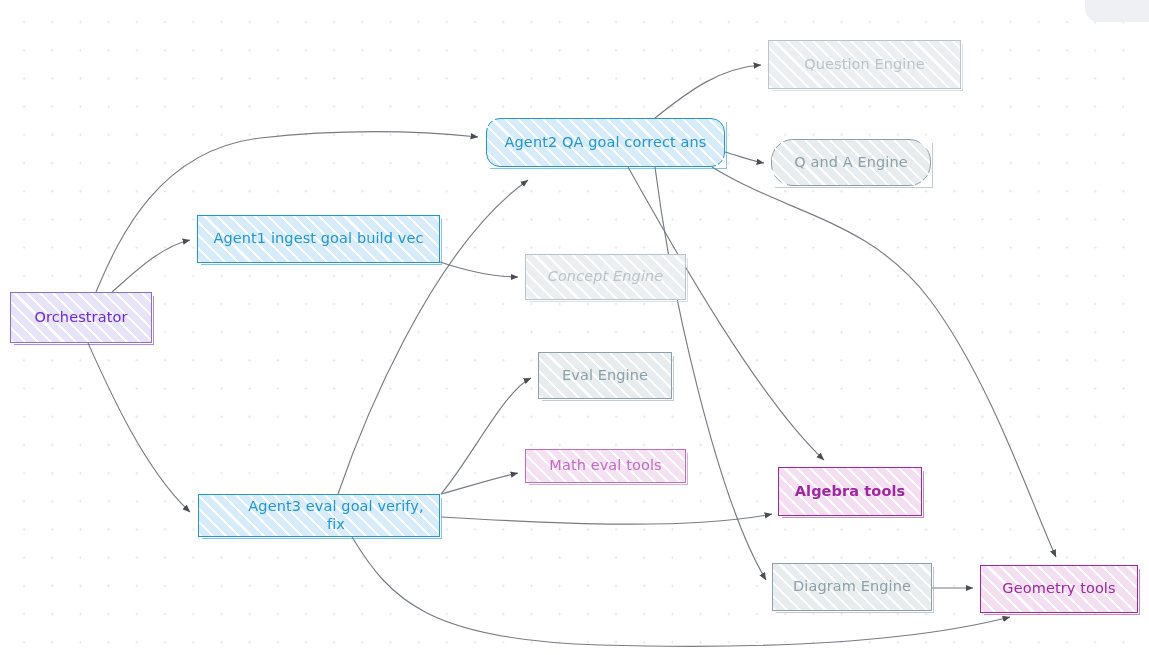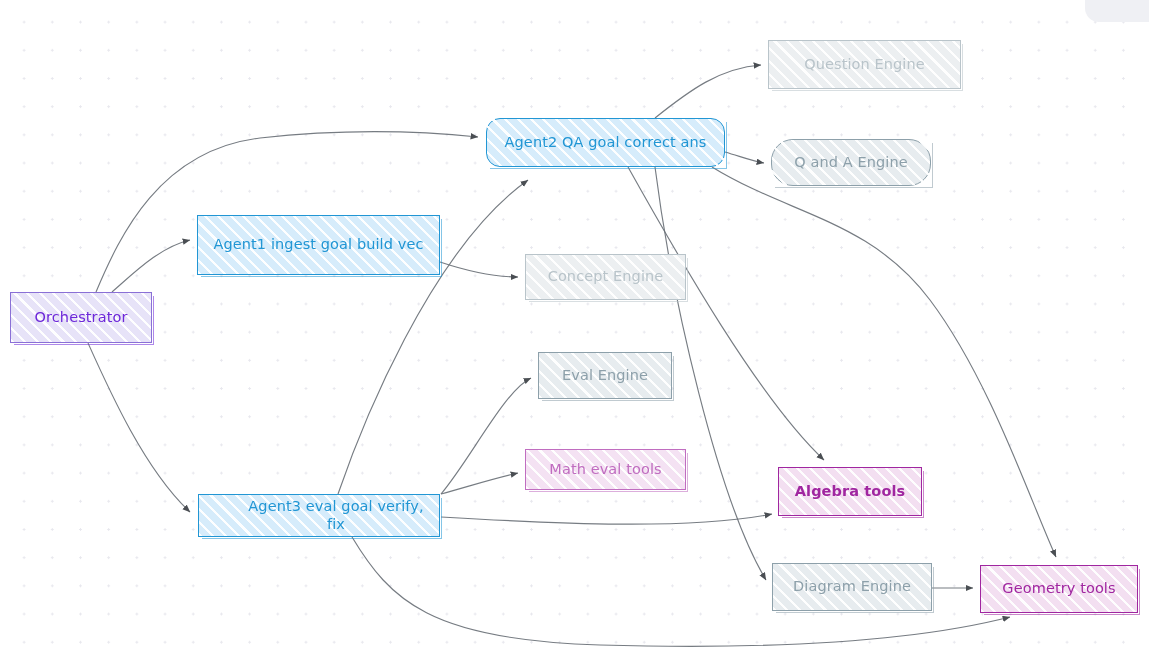--- a/index.html
+++ b/index.html
@@ -76,42 +76,42 @@
         <path d="M 628,167 C 680,260 760,400 824,460" class="edge" marker-end="url(#arrow)"></path>
         <path d="M 655,167 C 672,300 718,500 766,580" class="edge" marker-end="url(#arrow)"></path>
         <path d="M 712,167 C 790,215 870,220 930,300 C 990,380 1030,500 1056,557" class="edge" marker-end="url(#arrow)"></path>
         <path d="M 932,588 C 950,588 962,588 973,588" class="edge" marker-end="url(#arrow)"></path>
       </g>
   </svg>
   <div id="node-layer">
       <div class="node n-purple" style="left: 10px; top: 292px; width: 142px; height: 51px;">
         <span class="lbl">Orchestrator</span>
       </div>
-      <div class="node n-blue" style="left: 197px; top: 215px; width: 243px; height: 60px;">
+      <div class="node n-blue" style="left: 197px; top: 215px; width: 243px; height: 48px;">
         <span class="lbl">Agent1 ingest goal build vec</span>
       </div>
       <div class="node n-blue" style="left: 486px; top: 118px; width: 239px; height: 49px; border-radius: 14px;">
         <span class="lbl">Agent2 QA goal correct ans</span>
       </div>
       <div class="node n-blue" style="left: 198px; top: 494px; width: 242px; height: 43px; padding-left: 34px;">
         <span class="lbl">Agent3 eval goal verify, fix</span>
       </div>
       <div class="node n-gray-soft" style="left: 768px; top: 40px; width: 193px; height: 49px;">
         <span class="lbl">Question Engine</span>
       </div>
       <div class="node n-gray" style="left: 771px; top: 139px; width: 160px; height: 47px; border-radius: 22px;">
         <span class="lbl">Q and A Engine</span>
       </div>
-      <div class="node n-gray-soft" style="left: 525px; top: 254px; width: 161px; height: 46px;">
+      <div class="node n-gray-soft" style="left: 525px; top: 254px; width: 161px; height: 46px; font-style: italic;">
         <span class="lbl">Concept Engine</span>
       </div>
       <div class="node n-gray" style="left: 538px; top: 352px; width: 134px; height: 47px;">
         <span class="lbl">Eval Engine</span>
       </div>
-      <div class="node n-pink-soft" style="left: 525px; top: 449px; width: 161px; height: 41px;">
+      <div class="node n-pink-soft" style="left: 525px; top: 449px; width: 161px; height: 34px;">
         <span class="lbl">Math eval tools</span>
       </div>
       <div class="node n-pink" style="left: 778px; top: 467px; width: 144px; height: 49px; font-weight: bold;">
         <span class="lbl">Algebra tools</span>
       </div>
       <div class="node n-gray" style="left: 772px; top: 563px; width: 160px; height: 48px;">
         <span class="lbl">Diagram Engine</span>
       </div>
       <div class="node n-pink" style="left: 980px; top: 565px; width: 158px; height: 48px;">
         <span class="lbl">Geometry tools</span>

